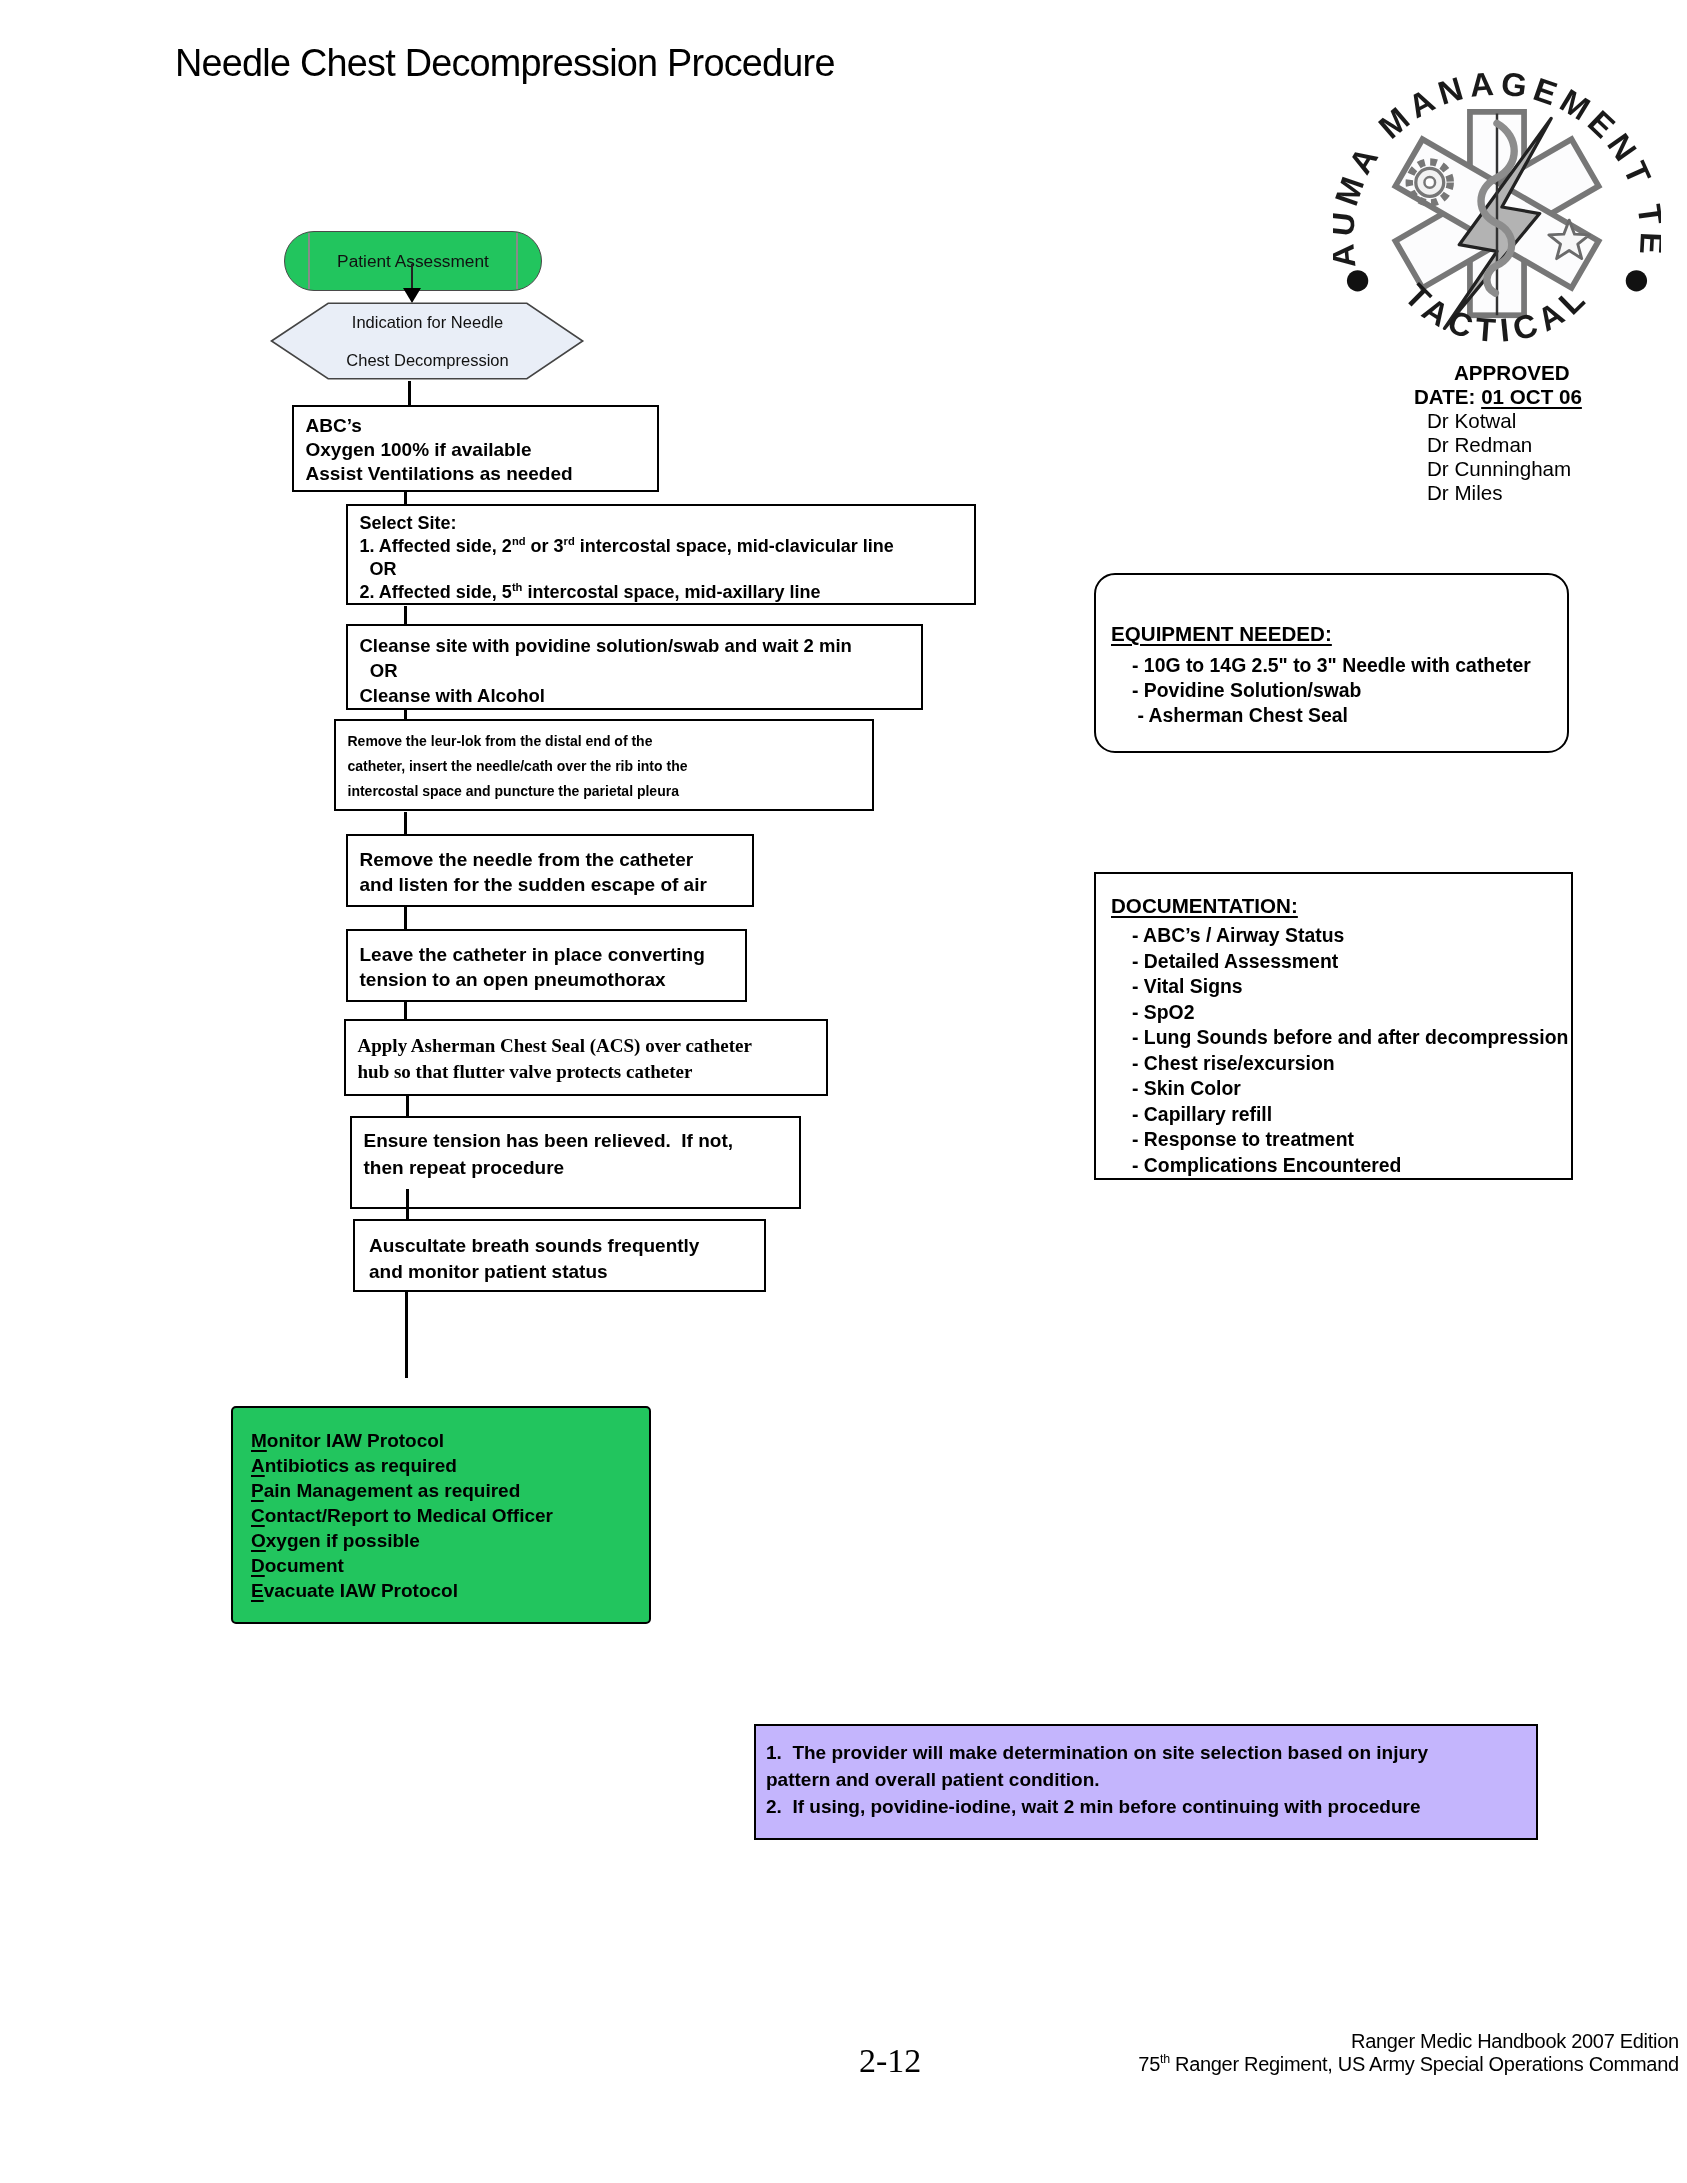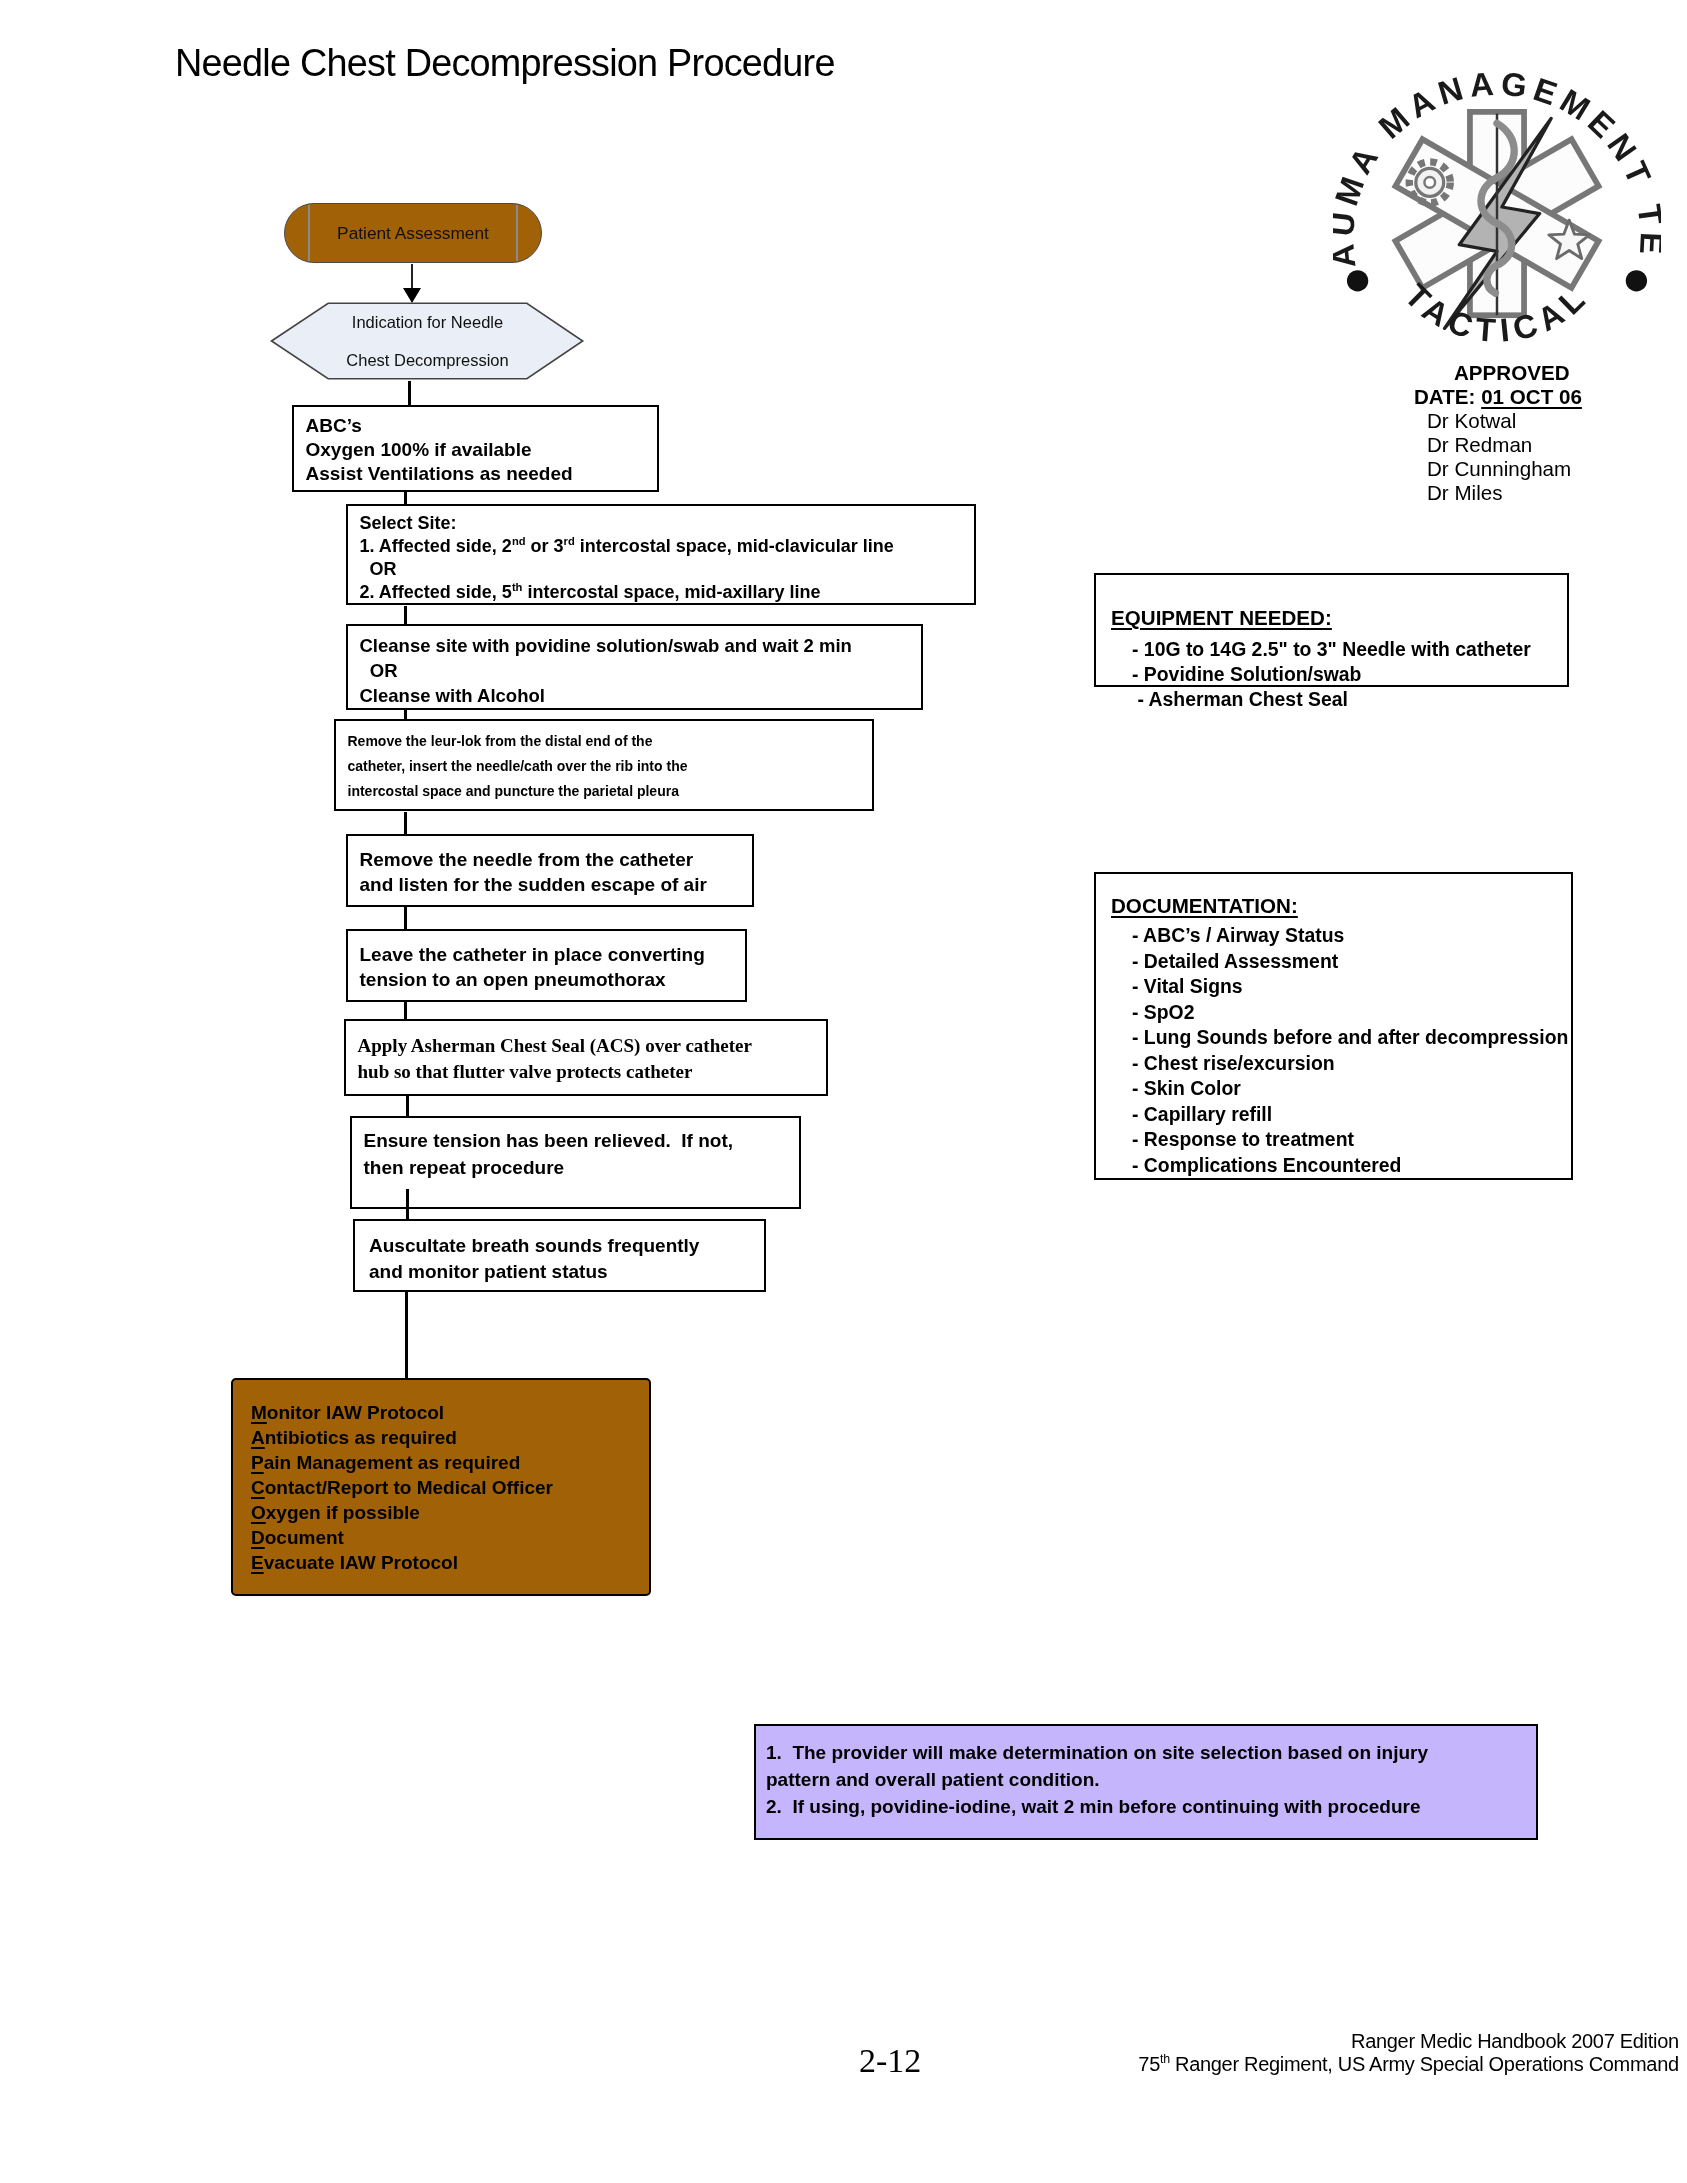--- a/index.html
+++ b/index.html
@@ -8,21 +8,21 @@
     width:1687px; height:2183px; position:relative;
     font-family:"Liberation Sans", sans-serif; color:#000;
     overflow:hidden;
   }
   .abs { position:absolute; }
   .page-title {
     left:175px; top:41px; font-size:39px; letter-spacing:-0.8px;
     color:#000; font-weight:normal; transform:scaleX(.97); transform-origin:left;
   }
   
-  .shape-fill { background:#a16207; }
+  .shape-fill { background:#22c55e;margin-top:28px; }
   .stadium {
     left:284px; top:203px; width:258px; height:60px;
     border:1.6px solid #4a4a4a; border-radius:30.5px;
     display:flex; align-items:center; justify-content:center;
     font-size:17.3px; color:#111;
   }
   .stadium .cap-line {
     position:absolute; top:0.8px; bottom:0.8px; width:1.6px; background:#8a8a8a;
   }
   .conn { position:absolute; width:3.3px; background:#000; }
@@ -62,21 +62,21 @@
   .approved .name { margin-left:13px; font-weight:normal; }
   .info-box {
     position:absolute; background:#fff; border:2.5px solid #000;
     font-weight:bold; color:#000;
   }
   .info-box .ib-title {
     font-size:20.6px; text-decoration:underline; text-decoration-thickness:2.1px;
     text-underline-offset:3.3px; margin-left:15px;
   }
   .info-box .ib-item { font-size:19.4px; line-height:25px; margin-left:36px; white-space:pre; }
-  .equipment-box { left:1094px; top:573px; width:475px; height:114px; padding-top:31px; }
+  .equipment-box { left:1094px; top:573px; width:475px; height:180px; padding-top:47px;border-radius:21px; }
   .documentation-box { left:1094px; top:872px; width:479px; height:308px; padding-top:20px; }
   .documentation-box .ib-item { line-height:25.5px; }
   .notes-box {
     left:754px; top:1724px; width:784px; height:116px;
     background:#c4b5fd; border:2.5px solid #000;
     font-weight:bold; font-size:19px; line-height:27px;
     padding:13px 8.2px 0 10px;
   }
   .notes-box .line { white-space:pre; }
   

